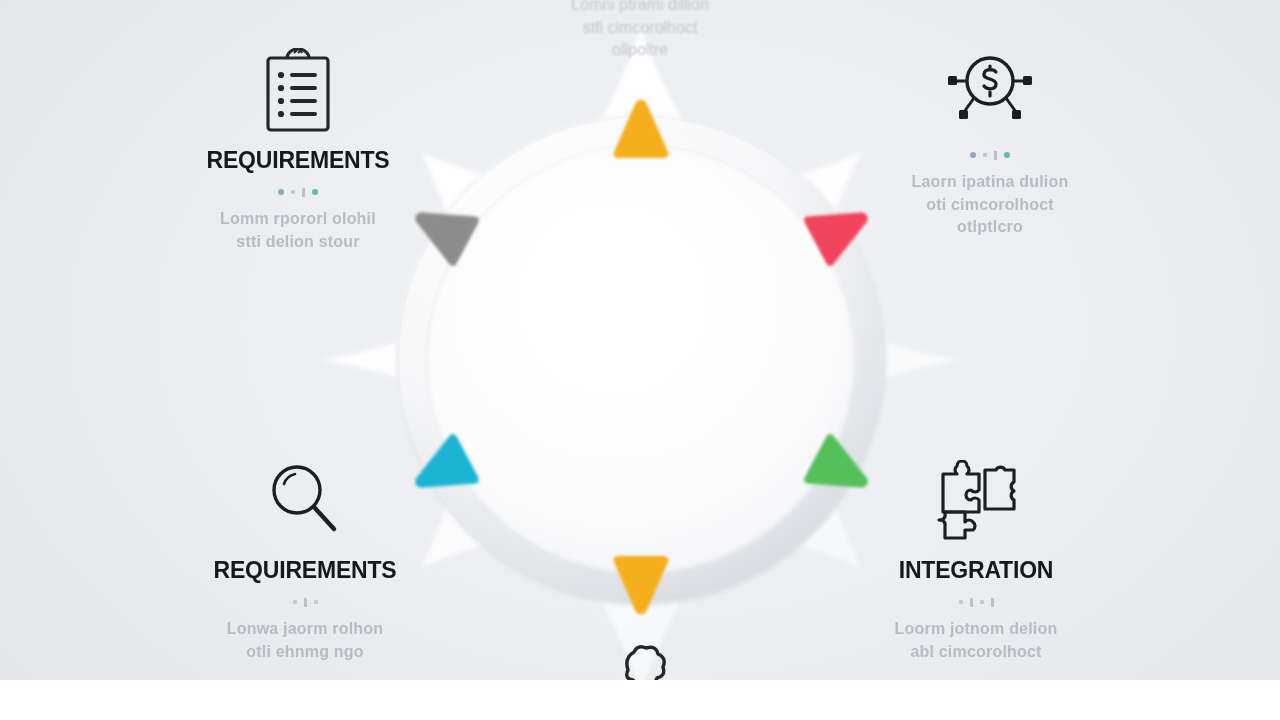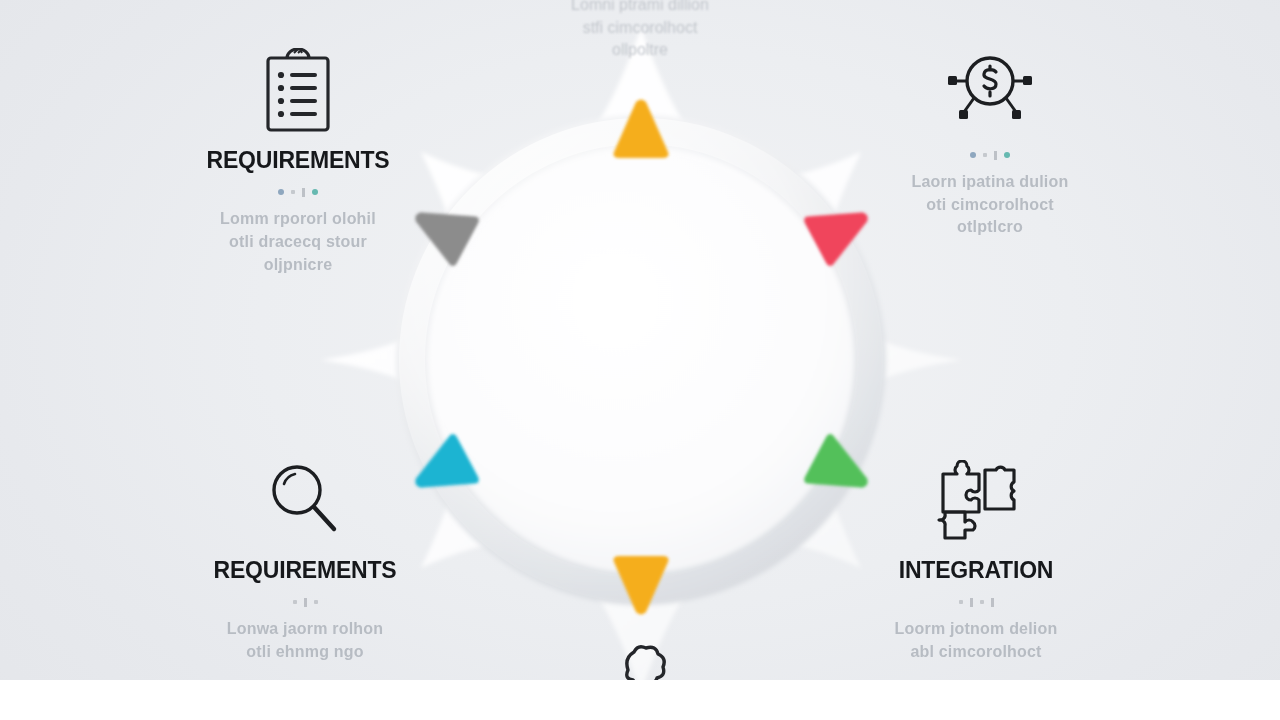--- a/index.html
+++ b/index.html
@@ -230,22 +230,21 @@
     </div>
     <div class="q-title">REQUIREMENTS</div>
     <div class="dot-row">
       <i></i>
       <i class="faint"></i>
       <i class="tick"></i>
       <i class="teal"></i>
     </div>
     <div class="q-body">
       <span>Lomm  rpororl olohil</span>
-      <span>otli dracecq stour</span>
-      <span>oljpnicre</span>
+      <span>stti delion stour</span>
     </div>
   </div>
 
   <div class="quad" id="quad-tr">
     <div class="q-icon">
       <svg width="92" height="82" viewBox="0 0 92 82">
         <circle cx="46" cy="31" r="23" fill="none" stroke="#1c1e21" stroke-width="3.4"></circle>
         <path d="M52 22 c-2 -3 -11 -4 -12 2 c-1 6 12 4 12 10 c0 6 -9 6 -12 2
                  M46 16 l0 4 M46 42 l0 4" fill="none" stroke="#1c1e21" stroke-width="3.2" stroke-linecap="round"></path>
         <line x1="23" y1="31" x2="10" y2="31" stroke="#1c1e21" stroke-width="3"></line>

